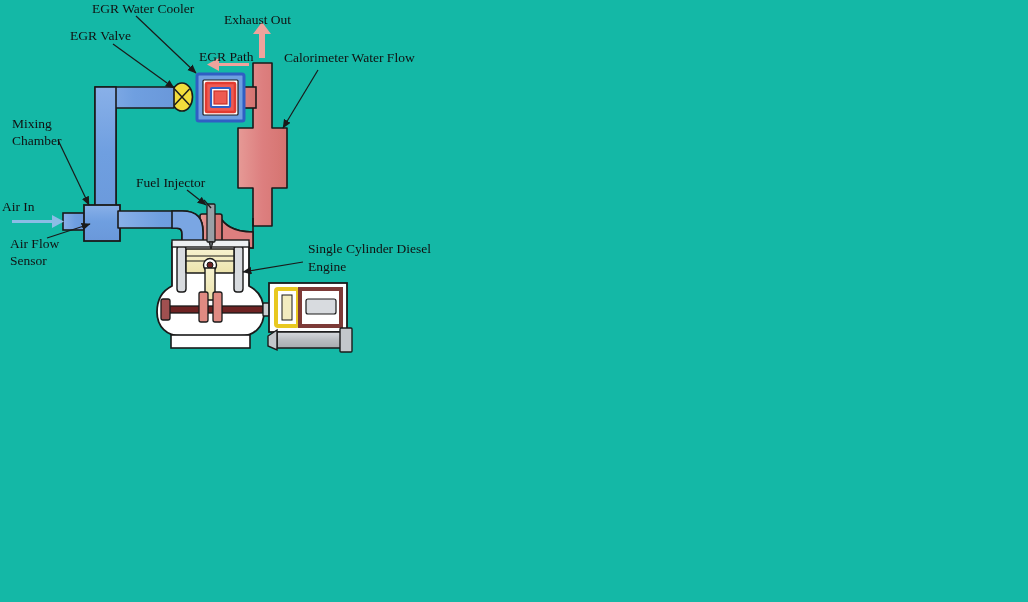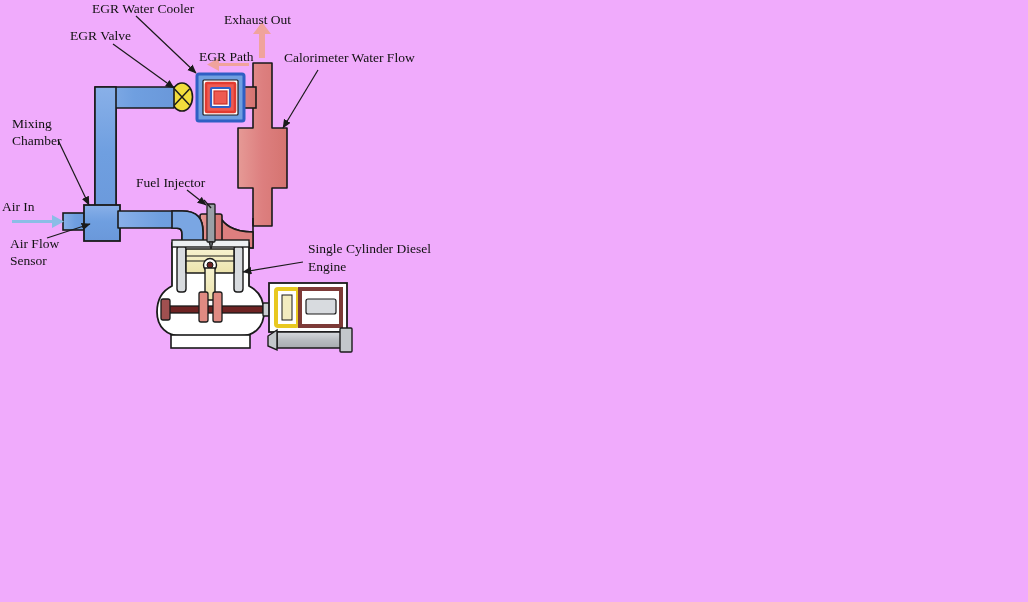--- a/index.html
+++ b/index.html
@@ -1,18 +1,18 @@
 <!DOCTYPE html>
 <html><head>
 <meta charset="utf-8">
 <style>
   html,body{margin:0;padding:0;background:#ffffff;}
   body{width:1028px;height:602px;overflow:hidden;
        font-family:"Liberation Serif","DejaVu Serif",serif;}
-  #stage{position:relative;width:1028px;height:602px;background:#f0abfc;}
+  #stage{position:relative;width:1028px;height:602px;background:#14b8a6;}
   svg{display:block;}
   .lbl{font-family:"Liberation Serif","DejaVu Serif",serif;
        font-size:13.5px;fill:#111;}
 </style>
 </head>
 <body>
 
 <div id="stage">
 <svg width="1028" height="602" viewBox="0 0 1028 602">
 

